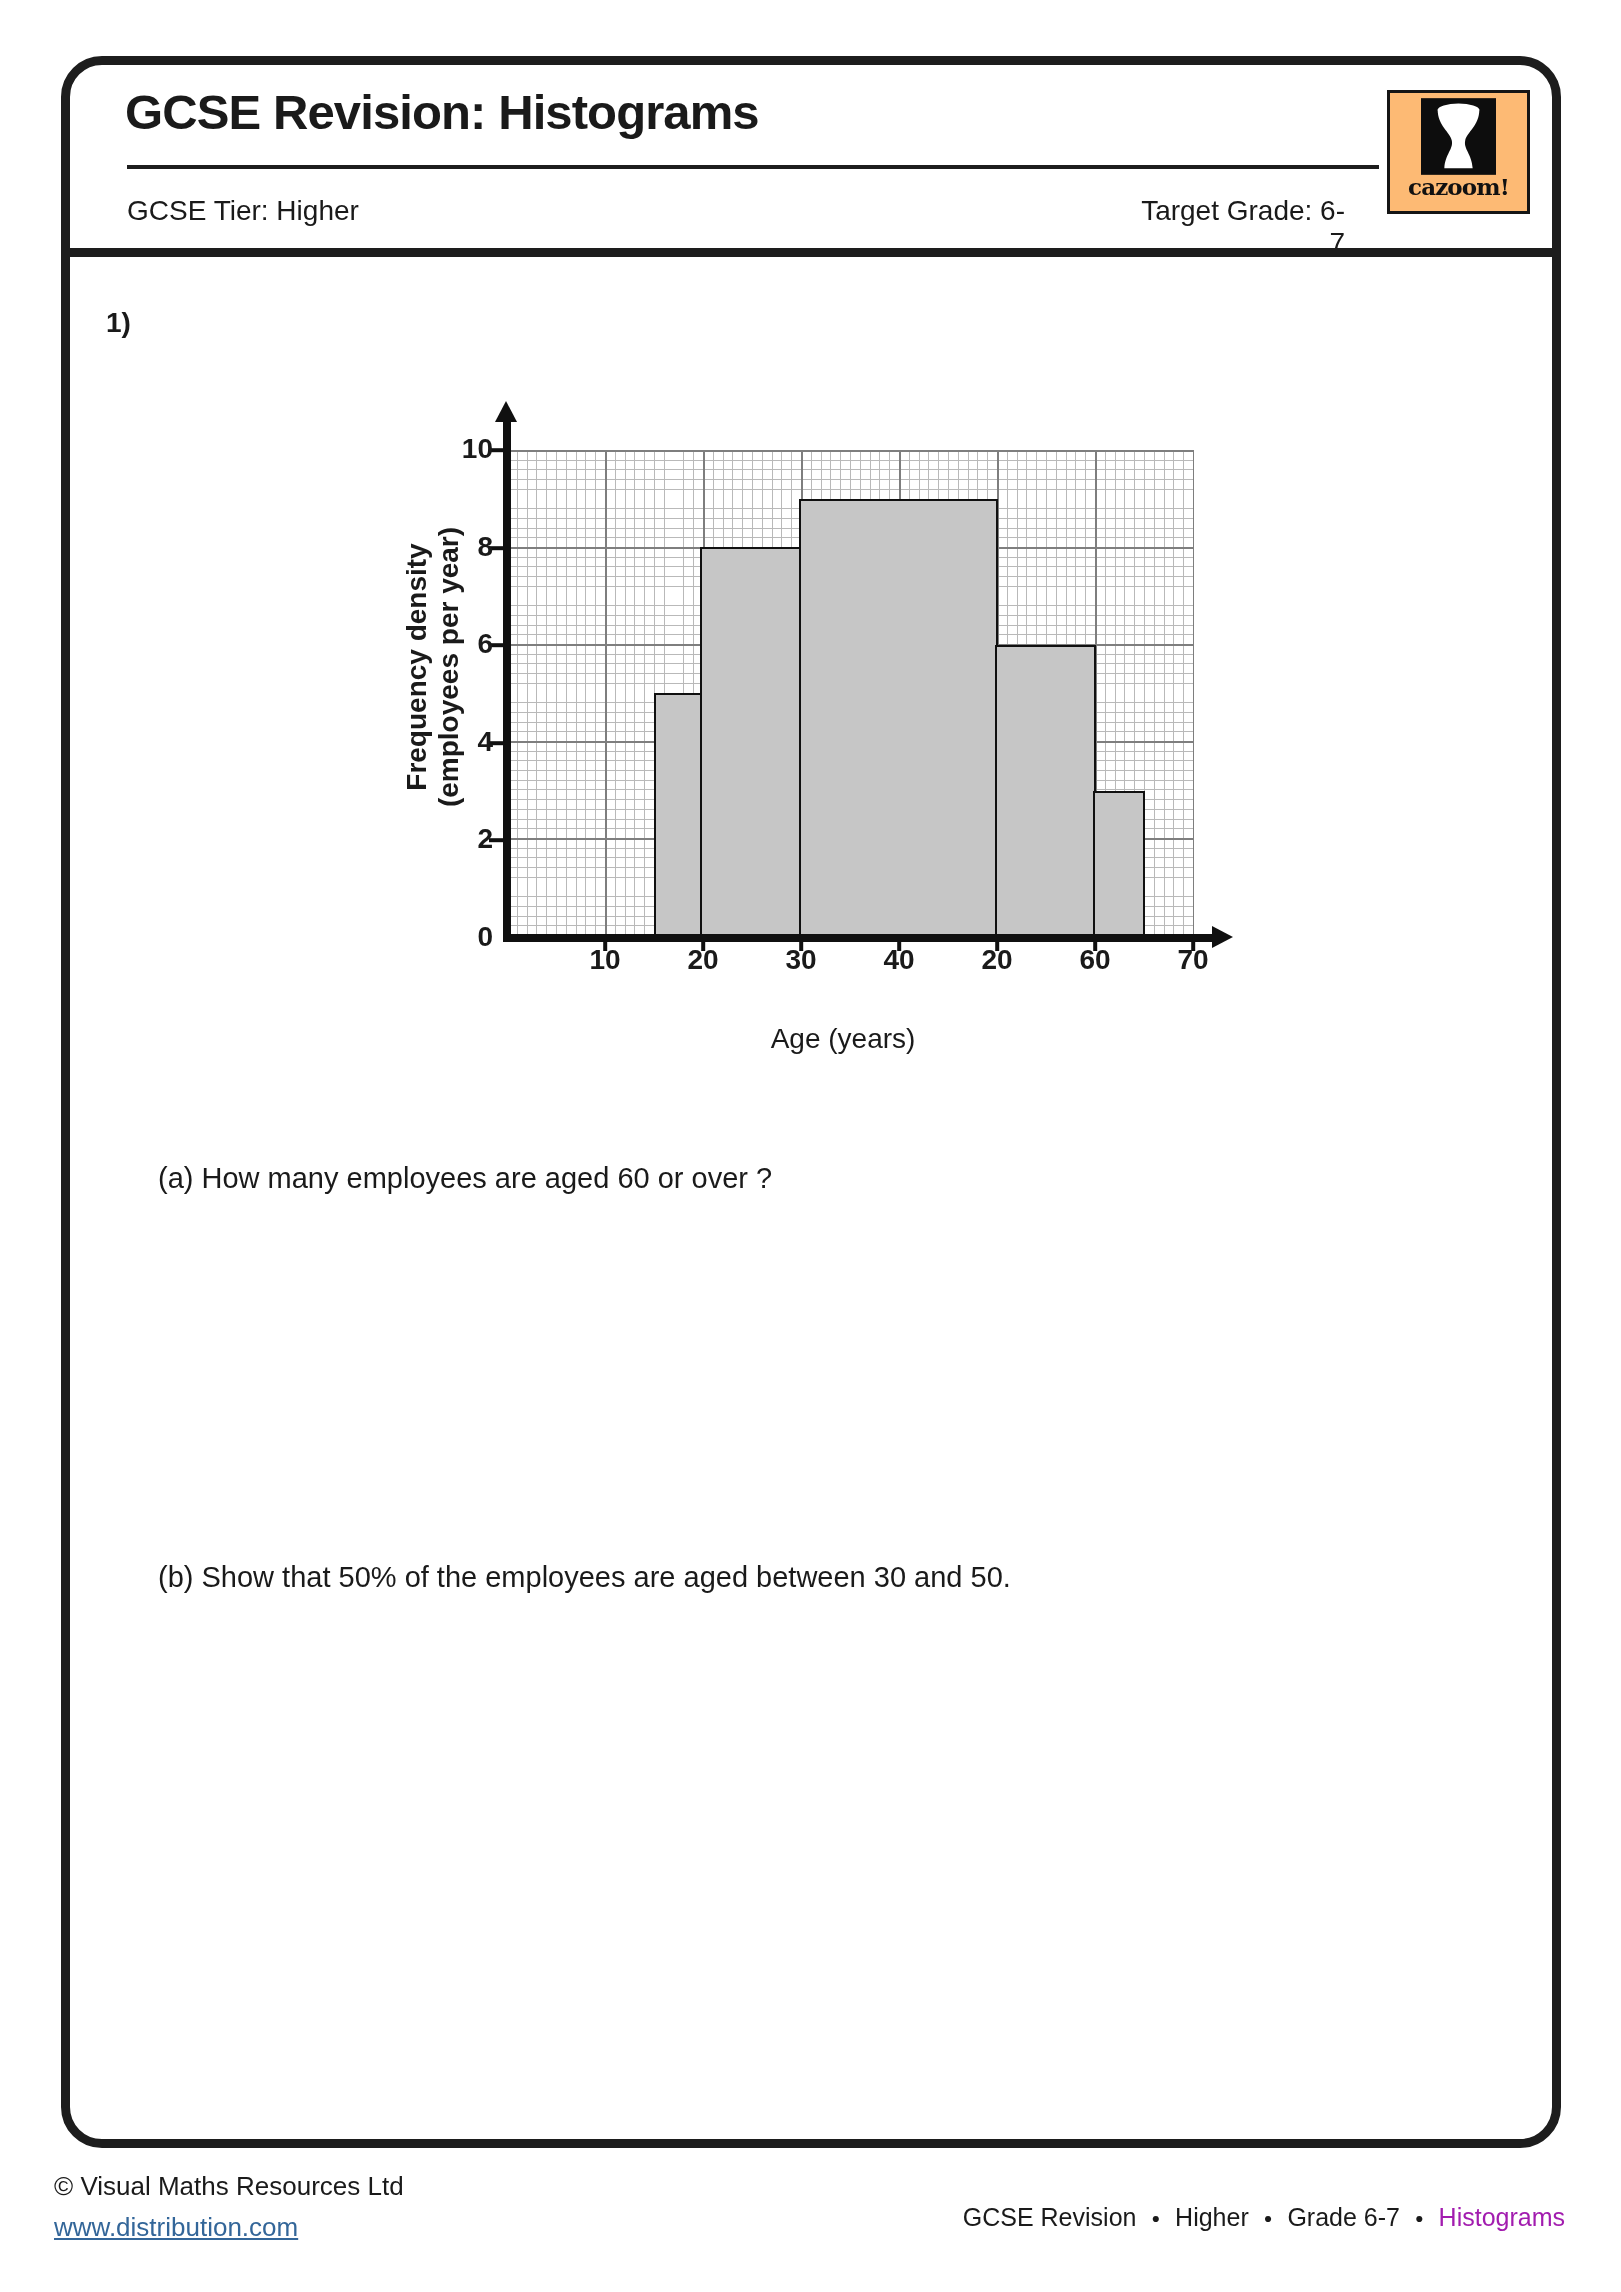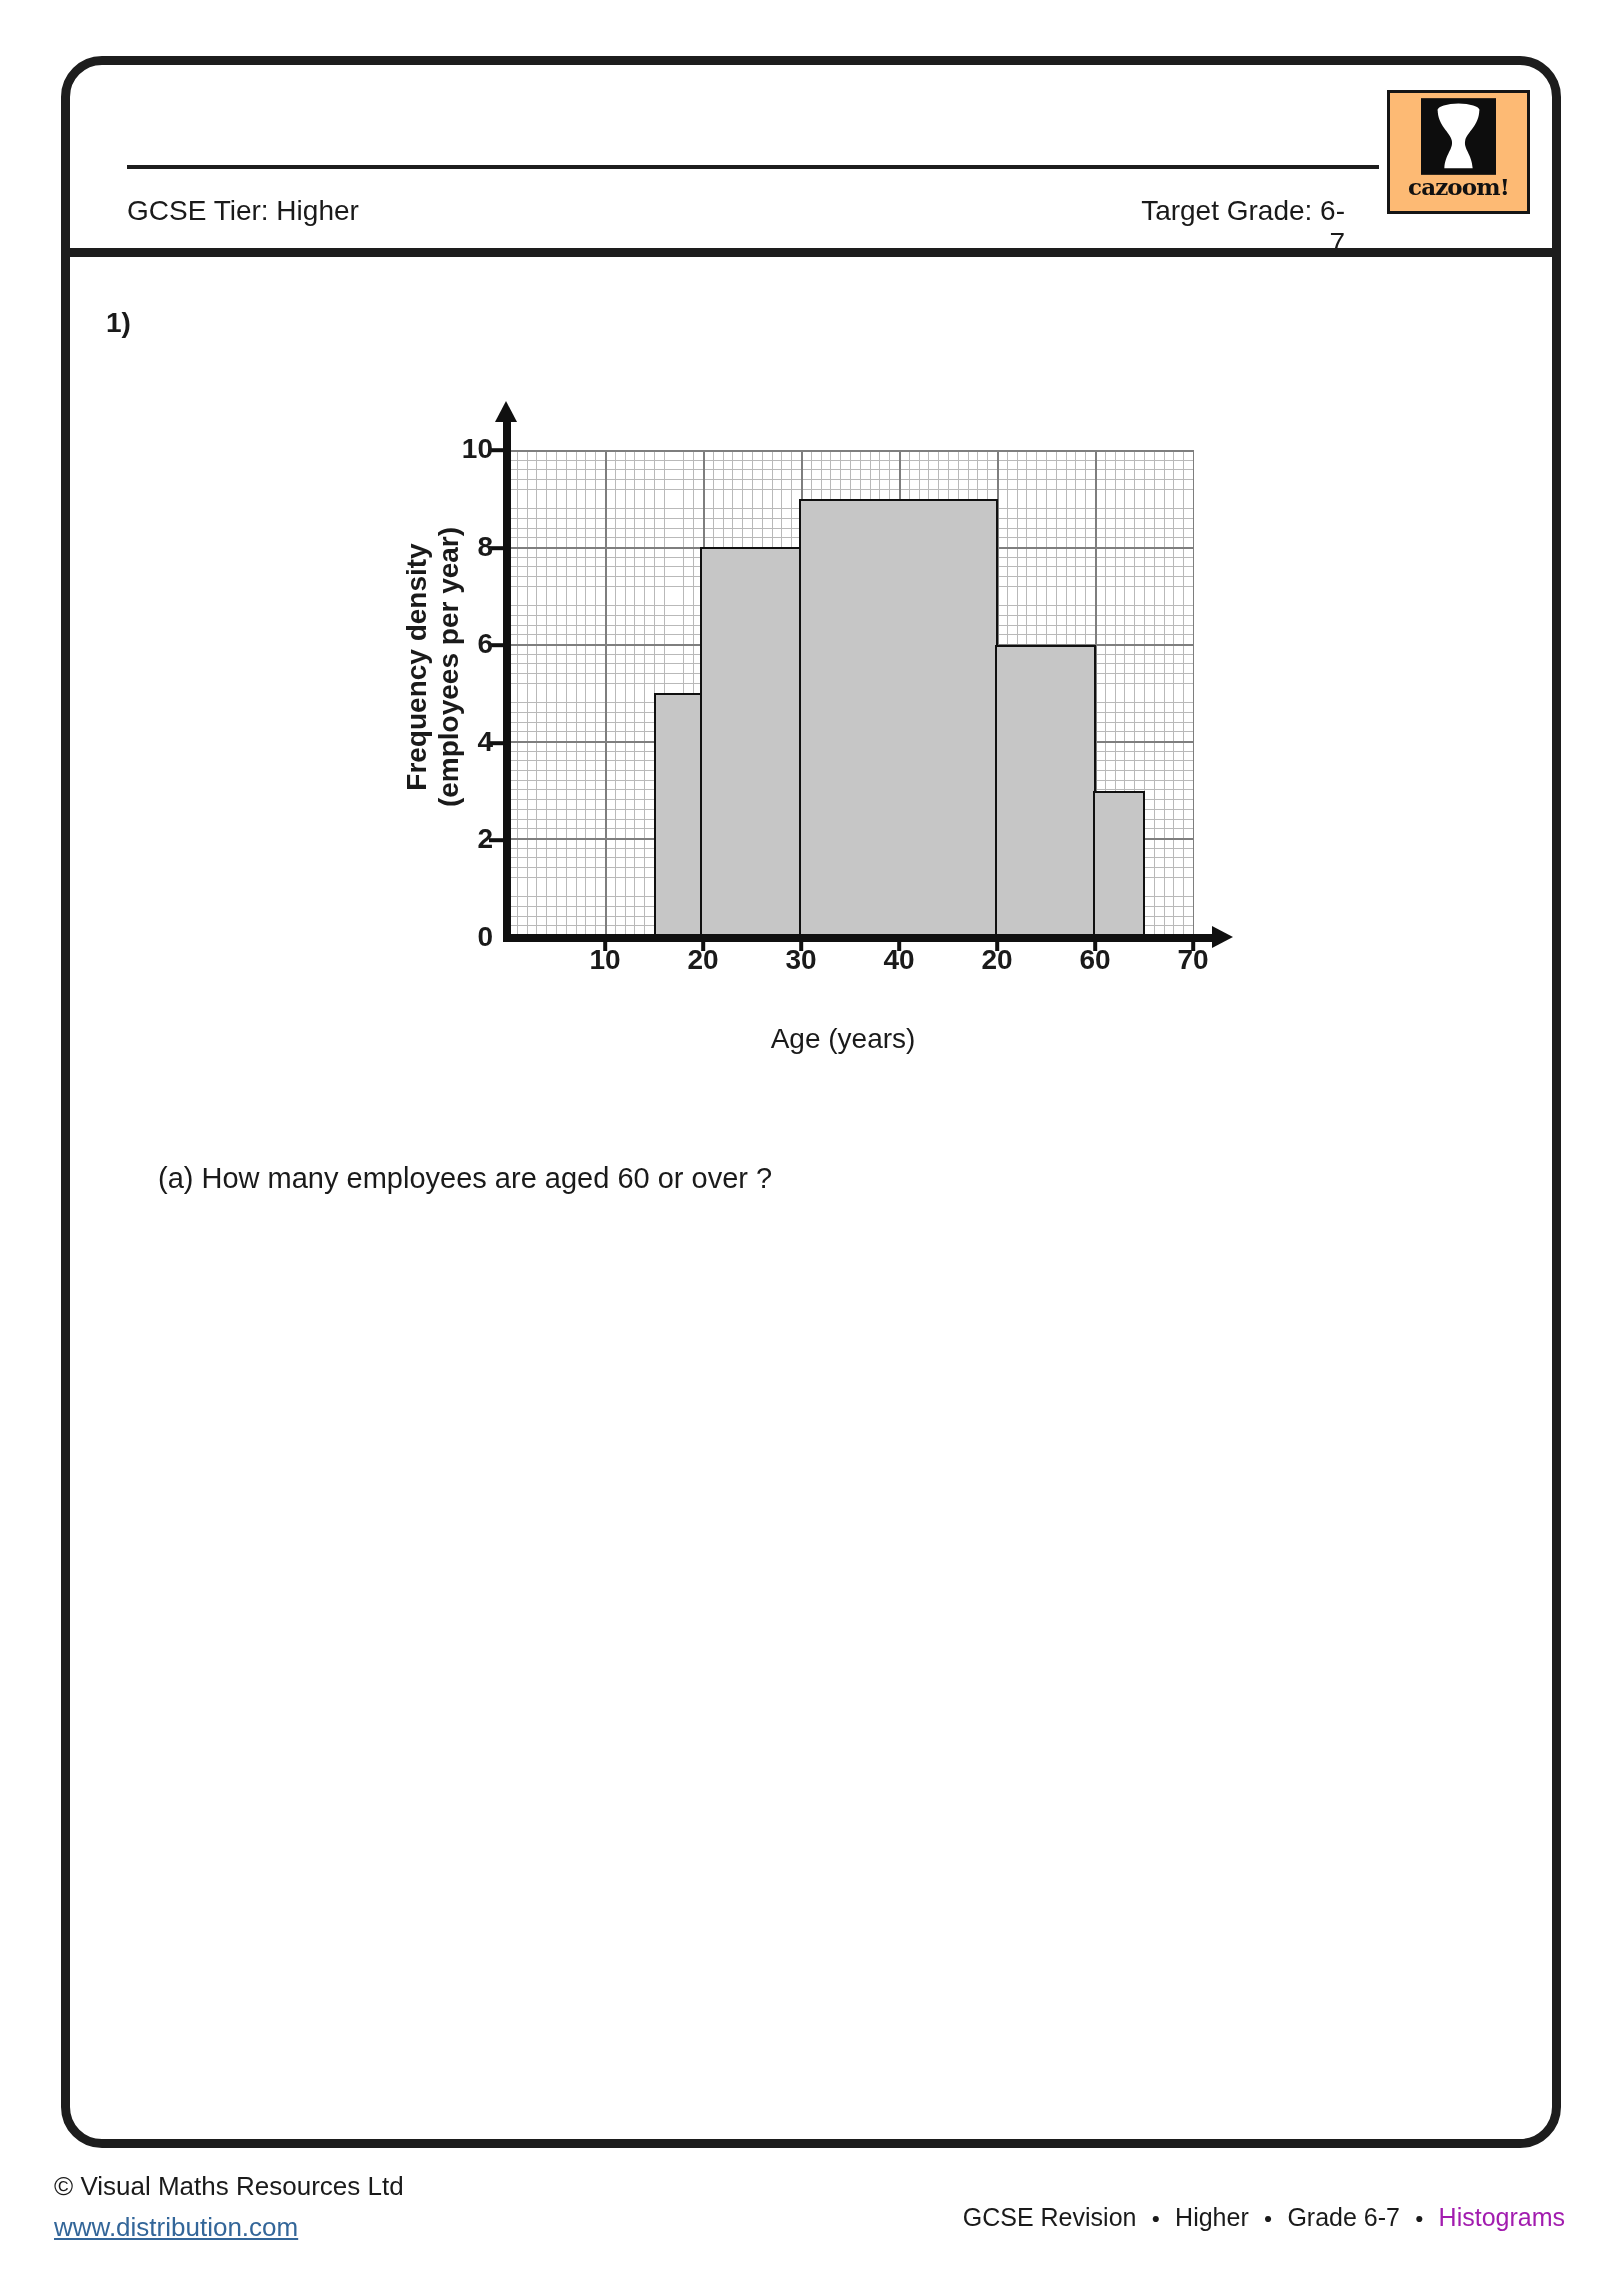--- a/index.html
+++ b/index.html
@@ -61,20 +61,21 @@
   .meta .bullet{font-size:14.3px;margin:0 15px;position:relative;top:0.9px;}
   .meta .topic{color:#a21caf;}
 </style>
 </head>
 <body>
 
 <div class="page" id="page">
 
   <div class="abs border-frame"></div>
 
+  <div class="abs page-title">GCSE Revision: Histograms</div>
   <div class="abs title-rule"></div>
   <div class="abs tier-label">GCSE Tier: Higher</div>
   <div class="abs target-label">Target Grade: 6-7</div>
 
   <div class="abs logo">
     <svg width="75" height="77" viewBox="0 0 90 92">
       <rect x="0" y="0" width="90" height="92" fill="#0d0d0d"></rect>
       <ellipse cx="45" cy="14" rx="25" ry="7.5" fill="#ffffff"></ellipse>
       <path d="M20 14 C20 33 35 41 37 51 C39 61 29 67 28 84 L62 84 C61 67 51 61 53 51 C55 41 70 33 70 14 Z" fill="#ffffff"></path>
     </svg>
@@ -123,20 +124,21 @@
       <div class="abs ytstub" style="top: 743px;"></div>
       <div class="abs ytick" style="top: 645px;">6</div>
       <div class="abs ytstub" style="top: 645px;"></div>
       <div class="abs ytick" style="top: 548px;">8</div>
       <div class="abs ytstub" style="top: 548px;"></div>
       <div class="abs ytick" style="top: 450px;">10</div>
       <div class="abs ytstub" style="top: 450px;"></div>
     </div>
 
   <div class="abs part-text part-a">(a) How many employees are aged 60 or over ?</div>
+  <div class="abs part-text part-b">(b) Show that 50% of the employees are aged between 30 and 50.</div>
 
   <div class="abs copyright">© Visual Maths Resources Ltd</div>
   <a class="abs weblink">www.distribution.com</a>
   <div class="abs meta">
     <span>GCSE Revision</span>
     <span class="bullet">●</span>
     <span>Higher</span>
     <span class="bullet">●</span>
     <span>Grade 6-7</span>
     <span class="bullet">●</span>

